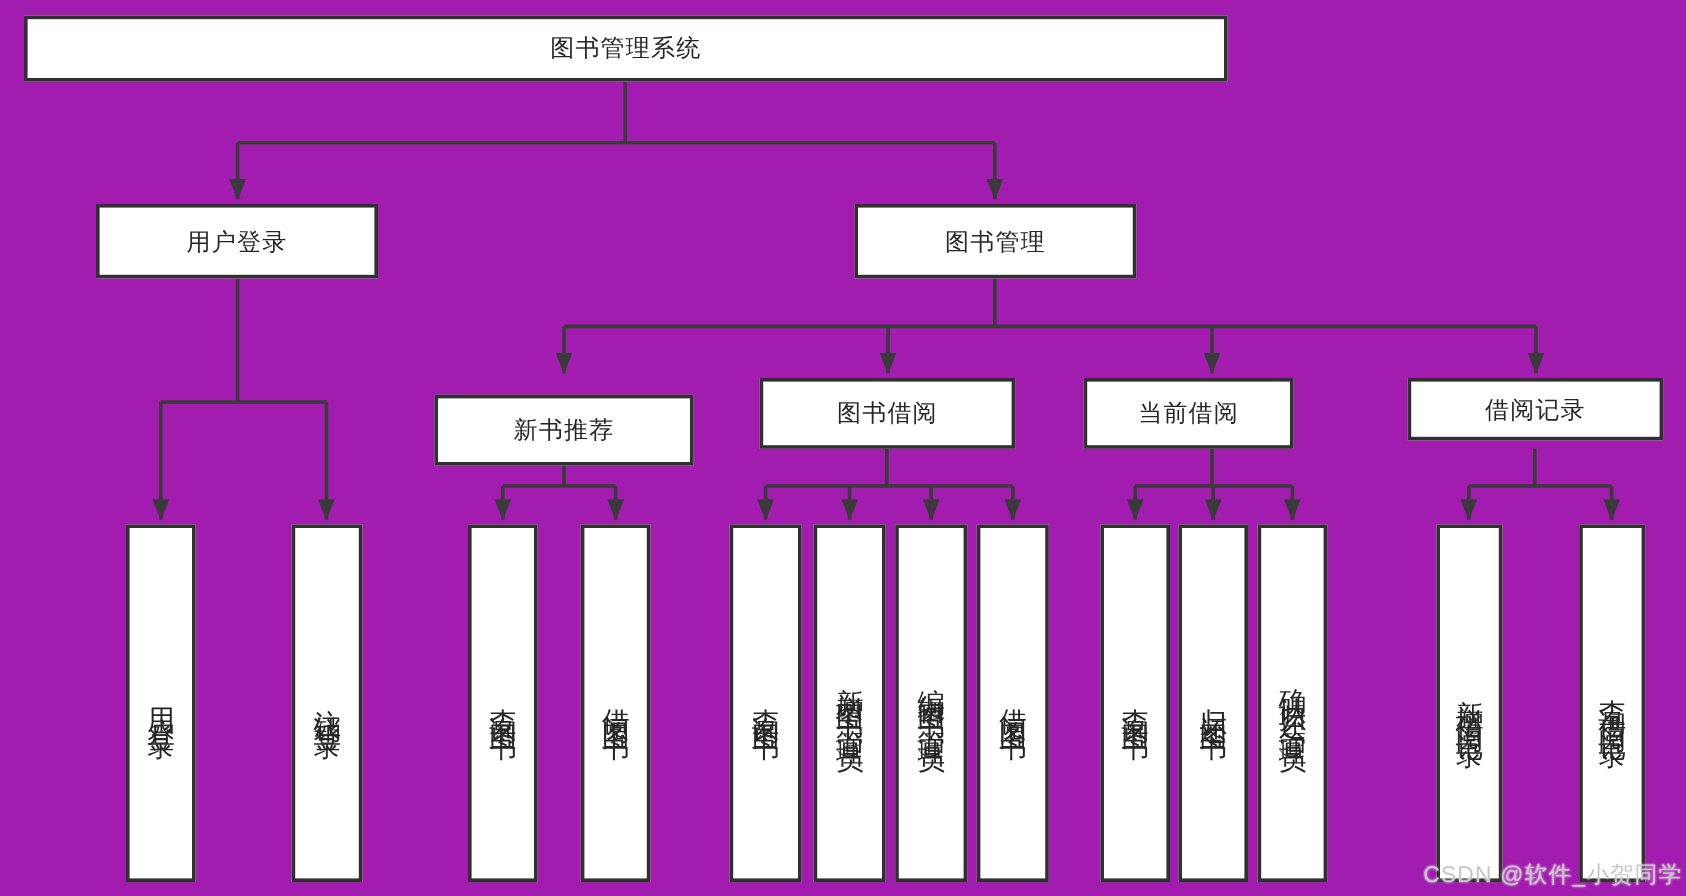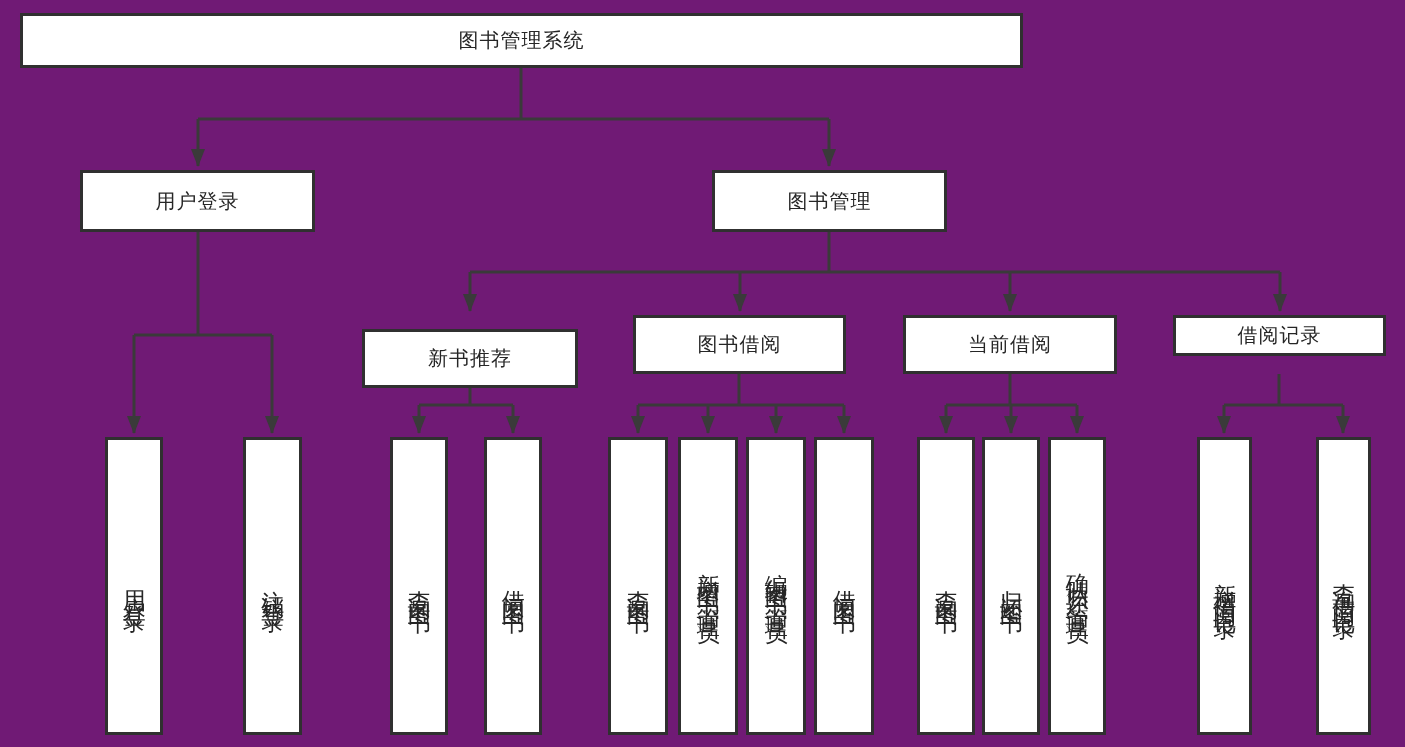--- a/index.html
+++ b/index.html
@@ -1,19 +1,19 @@
 <!DOCTYPE html>
 <html><head>
 <meta charset="utf-8">
 <style>
   html,body { margin:0; padding:0; background:#ffffff; }
   .canvas {
     position:relative;
     width:1405px; height:747px;
-    background:#701a75;
+    background:#a21caf;
     font-family:"Liberation Sans","DejaVu Sans",sans-serif;
     overflow:hidden;
   }
   .connector-layer {
     position:absolute; left:0; top:0; width:1405px; height:747px;
   }
   .box {
     position:absolute;
     box-sizing:border-box;
     border:3px solid #303030;
@@ -89,35 +89,36 @@
     </g>
   </svg>
 
   <div class="box root-node" style="left:20px; top:13px; width:1003px; height:55px;">图书管理系统</div>
 
   <div class="box h-node" style="left:80px; top:170px; width:235px; height:62px;">用户登录</div>
   <div class="box h-node" style="left:712px; top:170px; width:235px; height:62px;text-align:right;">图书管理</div>
 
   <div class="box h-node" style="left:362px; top:329px; width:216px; height:59px;">新书推荐</div>
   <div class="box h-node" style="left:633px; top:315px; width:213px; height:59px;">图书借阅</div>
-  <div class="box h-node" style="left:903px; top:315px; width:214px; height:59px;">当前借阅</div>
-  <div class="box h-node" style="left:1173px; top:315px; width:213px; height:41px;">借阅记录</div>
+  <div class="box h-node" style="left:903px; top:315px; width:175px; height:59px;">当前借阅</div>
+  <div class="box h-node" style="left:1173px; top:315px; width:213px; height:52px;">借阅记录</div>
 
   <div class="box v-leaf" style="left:105px; top:437px; width:58px; height:298px;">用户登录</div>
   <div class="box v-leaf" style="left:243px; top:437px; width:59px; height:298px;">注销登录</div>
 
   <div class="box v-leaf" style="left:390px; top:437px; width:58px; height:298px;">查询图书</div>
   <div class="box v-leaf" style="left:484px; top:437px; width:58px; height:298px;">借阅图书</div>
 
   <div class="box v-leaf" style="left:608px; top:437px; width:60px; height:298px;">查询图书</div>
   <div class="box v-leaf" style="left:678px; top:437px; width:60px; height:298px;">新增图书（管理员）</div>
   <div class="box v-leaf" style="left:746px; top:437px; width:60px; height:298px;">编辑图书（管理员）</div>
   <div class="box v-leaf" style="left:814px; top:437px; width:60px; height:298px;">借阅图书</div>
 
   <div class="box v-leaf" style="left:917px; top:437px; width:58px; height:298px;">查询图书</div>
   <div class="box v-leaf" style="left:982px; top:437px; width:58px; height:298px;">归还图书</div>
   <div class="box v-leaf" style="left:1048px; top:437px; width:58px; height:298px;">确认归还（管理员）</div>
 
   <div class="box v-leaf" style="left:1197px; top:437px; width:55px; height:298px;">新增借阅记录</div>
   <div class="box v-leaf" style="left:1316px; top:437px; width:55px; height:298px;">查询借阅记录</div>
 
+  <div class="watermark">CSDN @软件_小贺同学</div>
 
 </div>
 
 </body></html>

